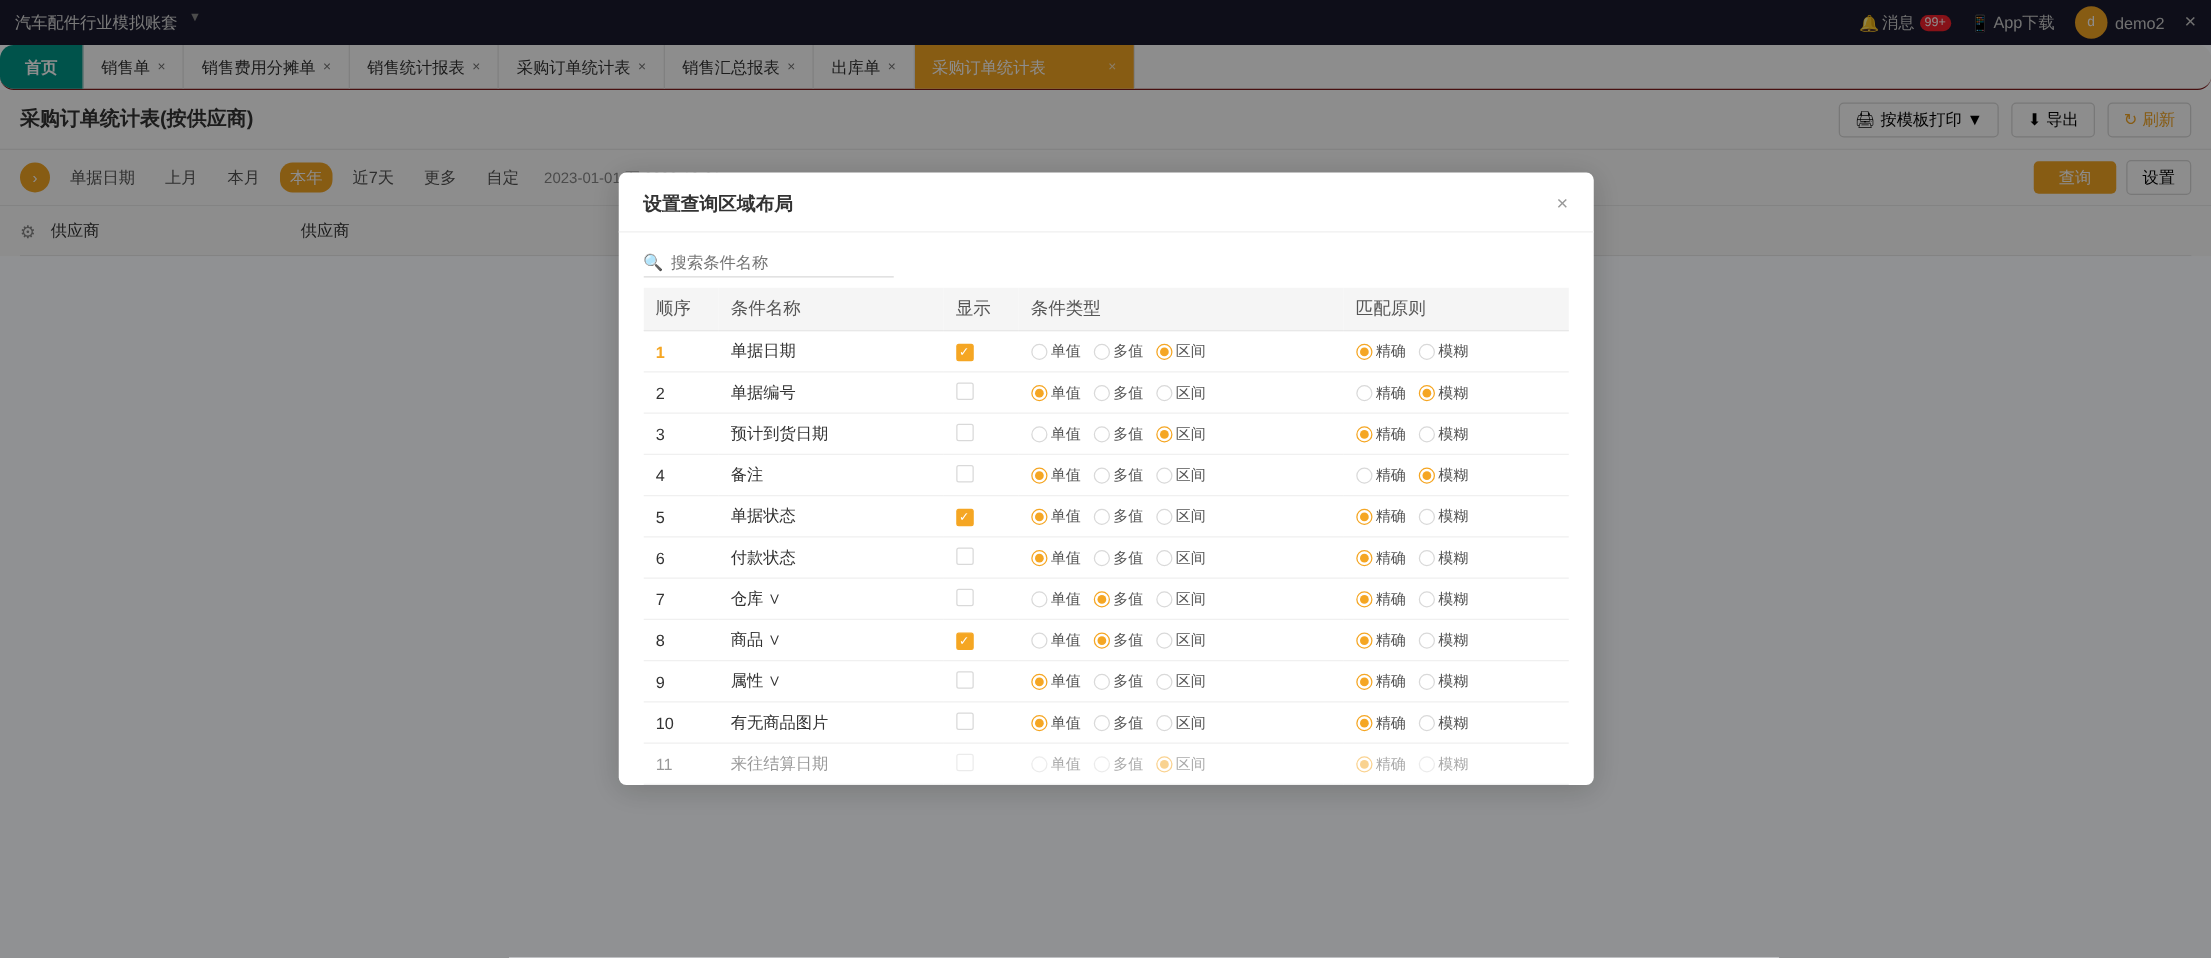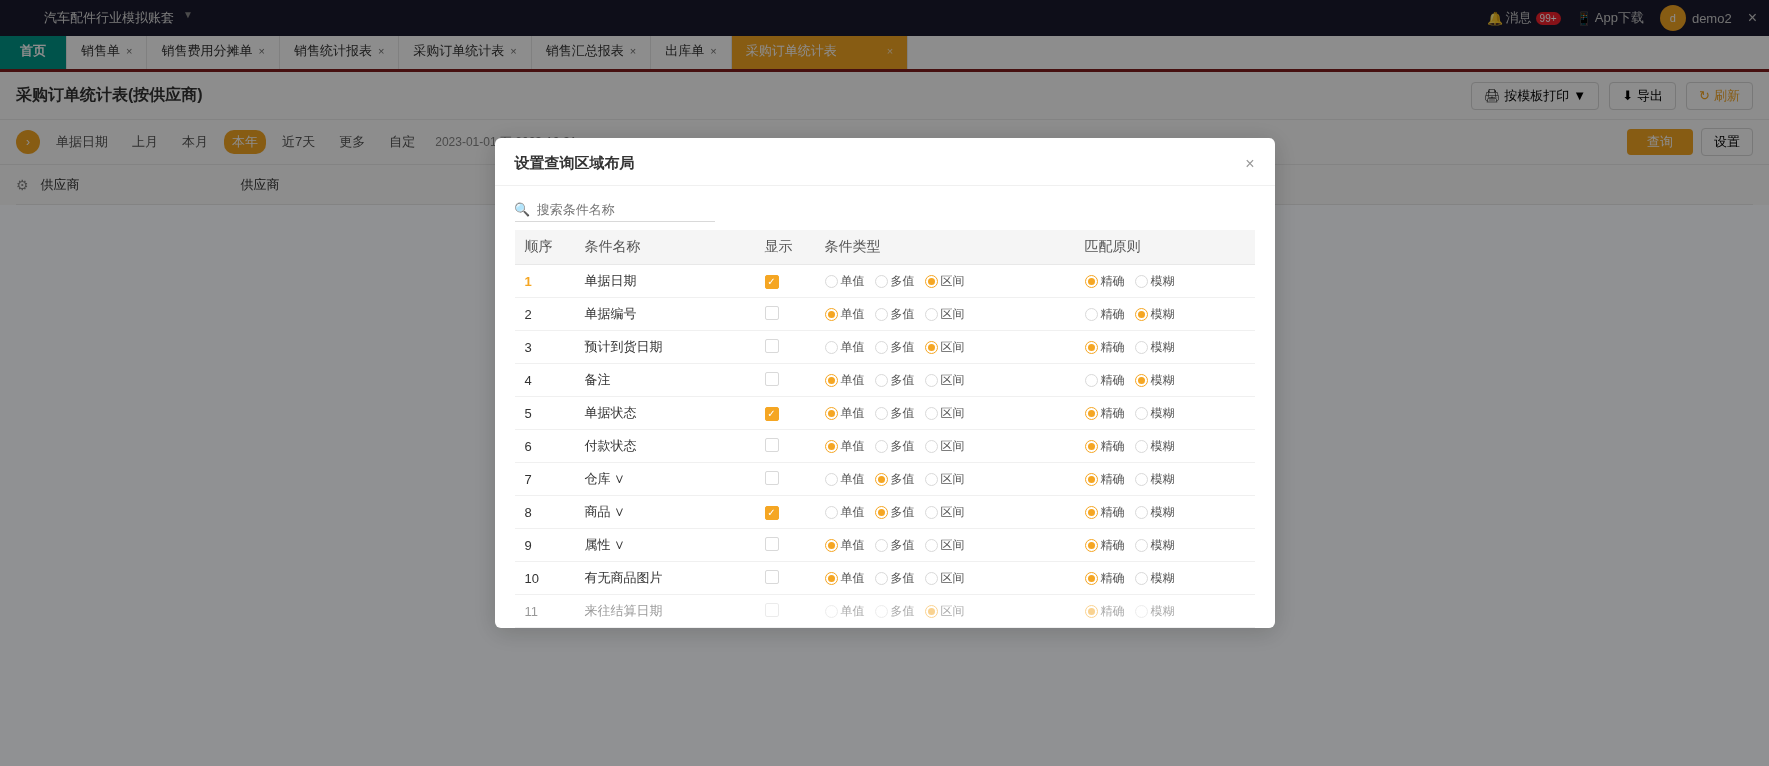--- a/index.html
+++ b/index.html
@@ -8,45 +8,46 @@
     
     .top-bar {
       height: 36px;
       background: #1a1a2e;
       display: flex;
       align-items: center;
       justify-content: space-between;
       padding: 0 12px;
       color: #ccc;
     }
-    .top-bar-left { font-size: 13px; color: #ddd; display: flex; align-items: flex-start; gap: 6px; margin-left: 32px; }
+    .top-bar-left { font-size: 13px; color: #ddd; display: flex; align-items: flex-start; gap: 6px; }
     .top-bar-right { display: flex; align-items: center; gap: 16px; font-size: 13px; color: #ccc; }
     .badge-red {
       background: #f5222d;
       color: white;
       border-radius: 8px;
       font-size: 10px;
       padding: 1px 4px;
       margin-left: 2px;
     }
     .avatar-circle {
       width: 26px; height: 26px; border-radius: 50%;
       background: #f5a623; display: inline-flex; align-items: center; justify-content: center;
       color: white; font-size: 11px;
     }
 
     
     .tab-bar {
       height: 36px;
       background: #fff;
       display: flex;
-      align-items: flex-end;
-      border-bottom: 3px solid #7f1d1d;
+      align-items: flex-start;
+      border-bottom: 1px solid #7f1d1d;
       padding: 0 0 0 0;
       overflow: hidden;
+      border-radius: 11px;
     }
     .tab-item {
       height: 36px;
       display: flex;
       align-items: center;
       padding: 0 14px;
       font-size: 13px;
       color: #333;
       border-right: 1px solid #e8e8e8;
       cursor: pointer;

